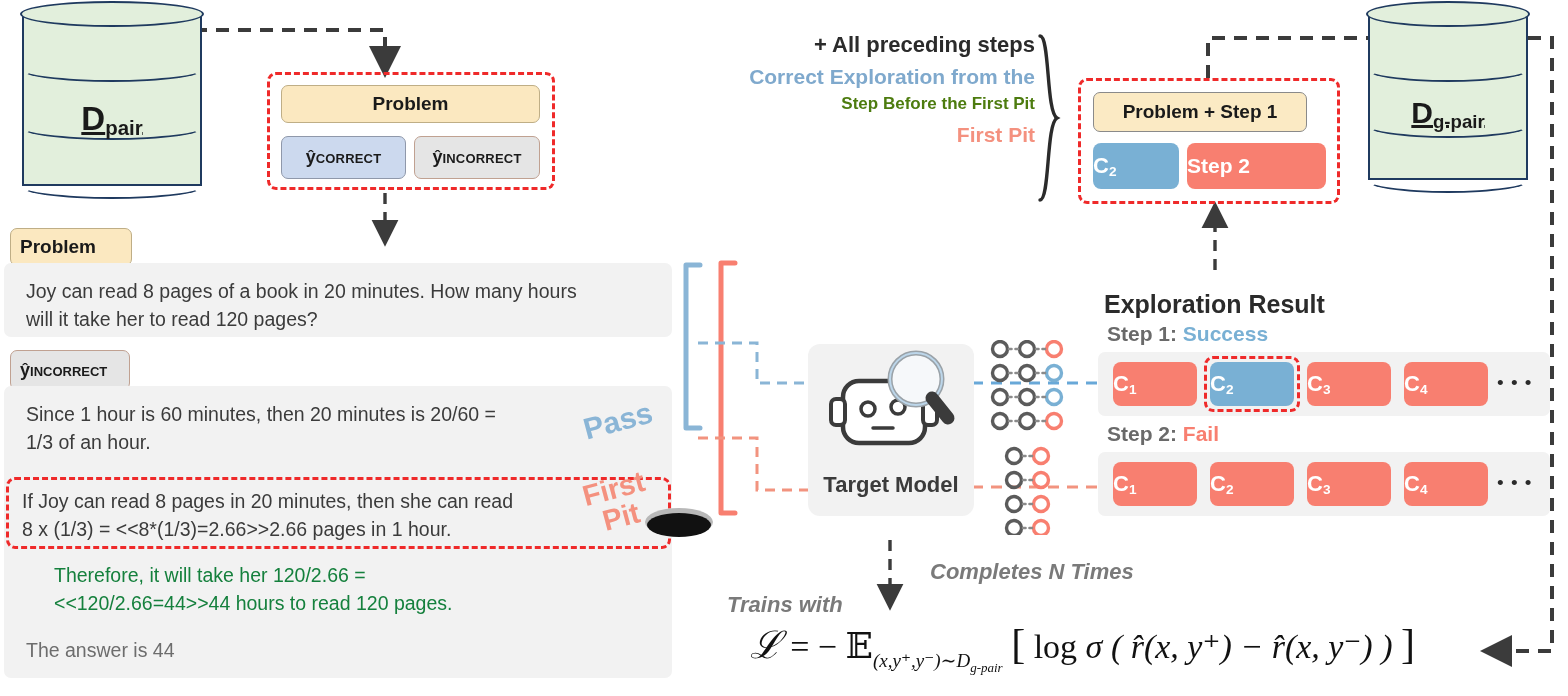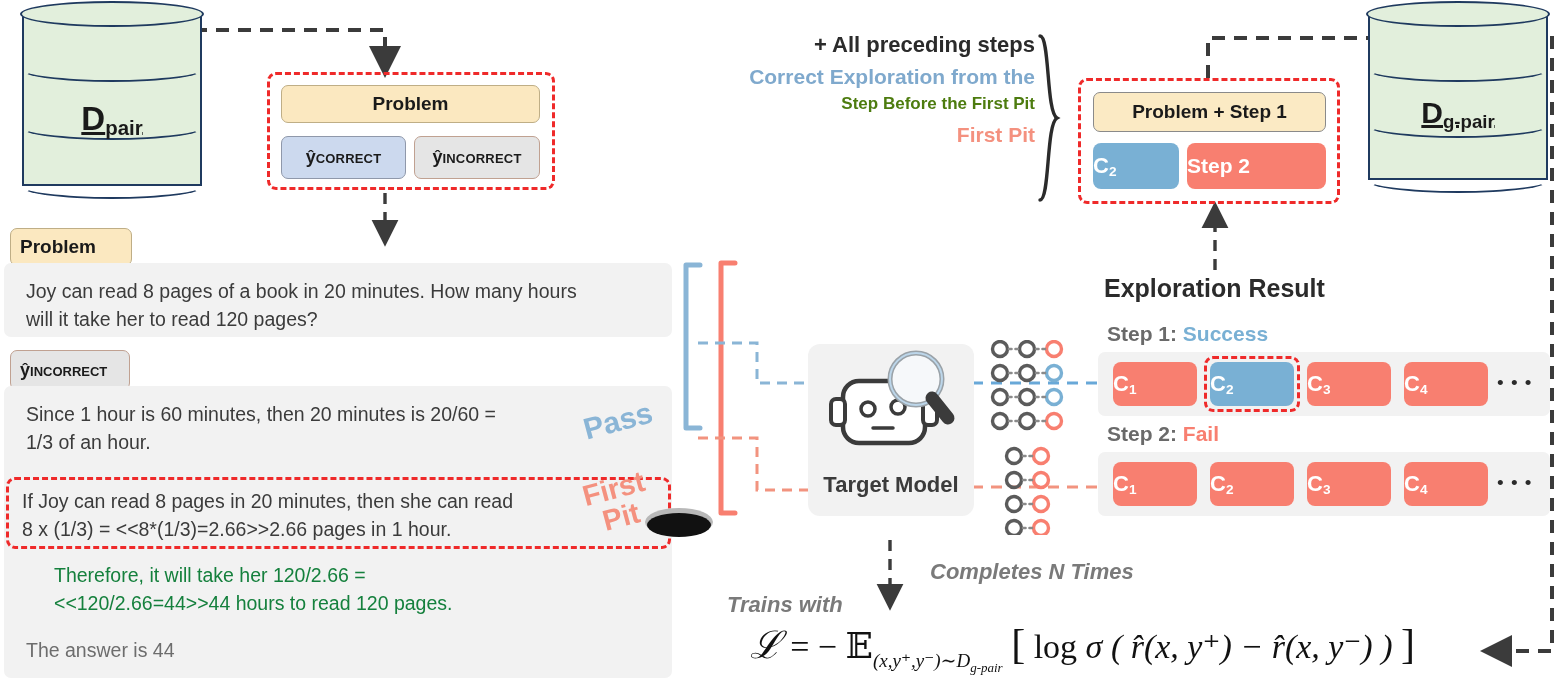--- a/index.html
+++ b/index.html
@@ -142,33 +142,33 @@
   <div class="hd" style="font-size:22px;line-height:1.32;">+ All preceding steps</div>
   <div style="font-size:21px;font-weight:bold;color:#7fa9cd;line-height:1.38;margin-top:4px;">Correct Exploration from the</div>
   <div style="font-size:17px;font-weight:bold;color:#4d7c0f;line-height:1.38;">Step Before the First Pit</div>
   <div style="font-size:21px;font-weight:bold;color:#f4917f;margin-top:8px;">First Pit</div>
 </div>
 <svg class="abs" style="left:1036px;top:34px;width:26px;height:168px;">
   <path d="M4,2 C14,2 10,78 21,84 C10,90 14,166 4,166" stroke="#2b2b2b" stroke-width="3.4" fill="none" stroke-linecap="round"></path>
 </svg>
 
 <div class="redbox" style="left:1078px;top:78px;width:262px;height:126px;"></div>
-<div class="tab" style="left:1093px;top:92px;width:233px;height:40px;background:#fbeac4;border-color:#8a8a8a;justify-content:center;padding-left:0;font-size:19px;">
+<div class="tab" style="left:1093px;top:92px;width:214px;height:40px;background:#fbeac4;border-color:#8a8a8a;justify-content:center;padding-left:0;font-size:19px;">
   <span>Problem + Step 1</span>
 </div>
 <div class="chip blue" style="left:1093px;top:143px;width:86px;height:46px;font-size:22px;">
   <span>
     <span>C</span><span class="sub">2</span>
   </span>
 </div>
 <div class="chip salmon" style="left:1187px;top:143px;width:139px;height:46px;font-size:21px;">
   <span>Step 2</span>
 </div>
 
-<div class="cyl" style="left:1368px;top:14px;width:180px;height:166px;">
+<div class="cyl" style="left:1368px;top:14px;width:160px;height:166px;">
   <div class="body" style="border-radius:0;"></div>
   <div class="top" style="top:-13px;"></div>
   <div class="ring" style="top:42px;"></div>
   <div class="ring" style="top:98px;"></div>
   <div class="ring" style="top:153px;"></div>
   <div class="lbl" style="top:82px;font-size:30px;">
     <span>D</span><span class="sub">g-pair</span>
   </div>
 </div>
 
@@ -227,21 +227,21 @@
       <line x1="50" y1="57" x2="60" y2="57"></line>
     <line x1="23" y1="81" x2="33" y2="81"></line>
       <line x1="50" y1="81" x2="60" y2="81"></line>
     <line x1="37" y1="116" x2="47" y2="116"></line>
     <line x1="37" y1="140" x2="47" y2="140"></line>
     <line x1="37" y1="164" x2="47" y2="164"></line>
     <line x1="37" y1="188" x2="47" y2="188"></line>
   </g>
 </svg>
 
-<div class="abs" style="left:1104px;top:274px;font-size:25px;font-weight:bold;color:#2b2b2b;">Exploration Result</div>
+<div class="abs" style="left:1104px;top:290px;font-size:25px;font-weight:bold;color:#2b2b2b;">Exploration Result</div>
 
 <div class="abs" style="left:1107px;top:322px;font-size:21px;font-weight:bold;">
   <span style="color:#6a6a6a;">Step 1:</span>
   <span style="color:#79b0d4;">Success</span>
 </div>
 <div class="gbox" style="left:1098px;top:352px;width:452px;height:64px;"></div>
 <div class="chip salmon" style="left:1113px;top:362px;width:84px;height:44px;font-size:22px;">
   <span><span>C</span><span class="sub">1</span></span>
 </div>
 <div class="chip blue" style="left:1210px;top:362px;width:84px;height:44px;font-size:22px;">

